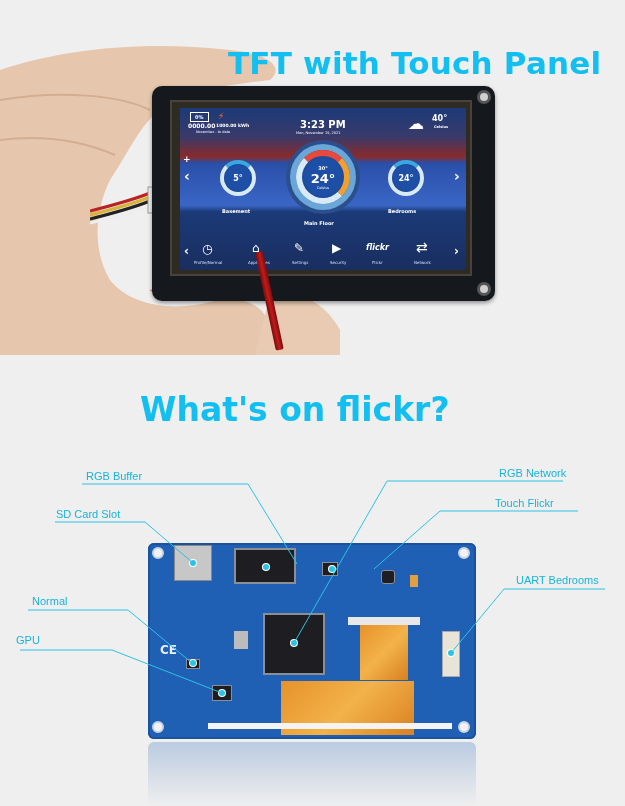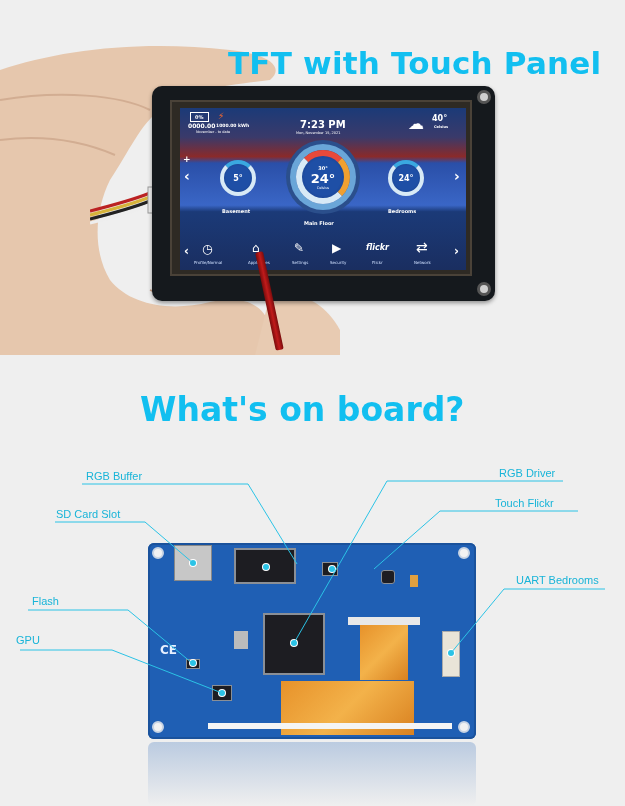--- a/index.html
+++ b/index.html
@@ -68,21 +68,21 @@
       <div class="hole" style="left:325px;top:4px"></div>
       <div class="hole" style="left:325px;top:196px"></div>
       <div class="bezel">
         <div class="screen">
 
           <div class="scr-text" style="left:10px;top:4px;font-size:5px;border:1px solid #fff;padding:1px 4px">0%</div>
           <div style="position:absolute;left:38px;top:3px;color:#ff6a2a;font-size:9px">⚡</div>
           <div class="scr-text" style="left:8px;top:14px;font-size:6px">0000.00</div>
           <div class="scr-text" style="left:36px;top:15px;font-size:4.5px">1000.00 kWh</div>
           <div class="scr-text" style="left:16px;top:22px;font-size:3.5px;font-weight:normal">November - to date</div>
-          <div class="scr-text" style="left:120px;top:11px;font-size:10px">7:23 PM</div>
+          <div class="scr-text" style="left:120px;top:11px;font-size:10px">3:23 PM</div>
           <div class="scr-text" style="left:116px;top:23px;font-size:3.5px;font-weight:normal">Mon, November 15, 2021</div>
           <div style="position:absolute;left:228px;top:6px;color:#fff;font-size:16px">☁</div>
           <div class="scr-text" style="left:252px;top:6px;font-size:8px">40°</div>
           <div class="scr-text" style="left:254px;top:17px;font-size:3.5px">Celsius</div>
 
           <div class="scr-text" style="left:3px;top:46px;font-size:9px">+</div>
           <div class="scr-text" style="left:4px;top:60px;font-size:14px">‹</div>
           <div class="scr-text" style="left:274px;top:60px;font-size:14px">›</div>
 
           <div class="gauge" style="left:40px;top:52px;width:36px;height:36px;font-size:8px">
@@ -118,21 +118,21 @@
           <div class="scr-text" style="left:274px;top:136px;font-size:12px">›</div>
         </div>
       </div>
     </div>
 
     <div class="pen"></div>
 
     <div class="title1">TFT with Touch Panel</div>
   </div>
 
-  <div class="title2">What's on board?</div>
+  <div class="title2">What's on flickr?</div>
 
   <div class="reflection"></div>
 
   <div class="board">
     <div class="mhole" style="left:4px;top:4px"></div>
     <div class="mhole" style="left:310px;top:4px"></div>
     <div class="mhole" style="left:4px;top:178px"></div>
     <div class="mhole" style="left:310px;top:178px"></div>
 
     <div class="sd" style="left:26px;top:2px;width:38px;height:36px"></div>
@@ -169,19 +169,19 @@
       <polyline points="440,511 374,569"></polyline>
       <polyline points="55,522 145,522 193,563"></polyline>
       <polyline points="504,589 605,589"></polyline>
       <polyline points="504,589 451,653"></polyline>
       <polyline points="28,610 128,610 192,663"></polyline>
       <polyline points="20,650 112,650 222,693"></polyline>
     </g>
   </svg>
 
   <div class="label" style="left:86px;top:470px">RGB Buffer</div>
-  <div class="label" style="left:499px;top:467px">RGB Driver</div>
+  <div class="label" style="left:499px;top:467px">RGB Network</div>
   <div class="label" style="left:495px;top:497px">Touch Flickr</div>
   <div class="label" style="left:56px;top:508px">SD Card Slot</div>
   <div class="label" style="left:516px;top:574px">UART Bedrooms</div>
-  <div class="label" style="left:32px;top:595px">Flash</div>
+  <div class="label" style="left:32px;top:595px">Normal</div>
   <div class="label" style="left:16px;top:634px">GPU</div>
 </div>
 
 </body></html>

